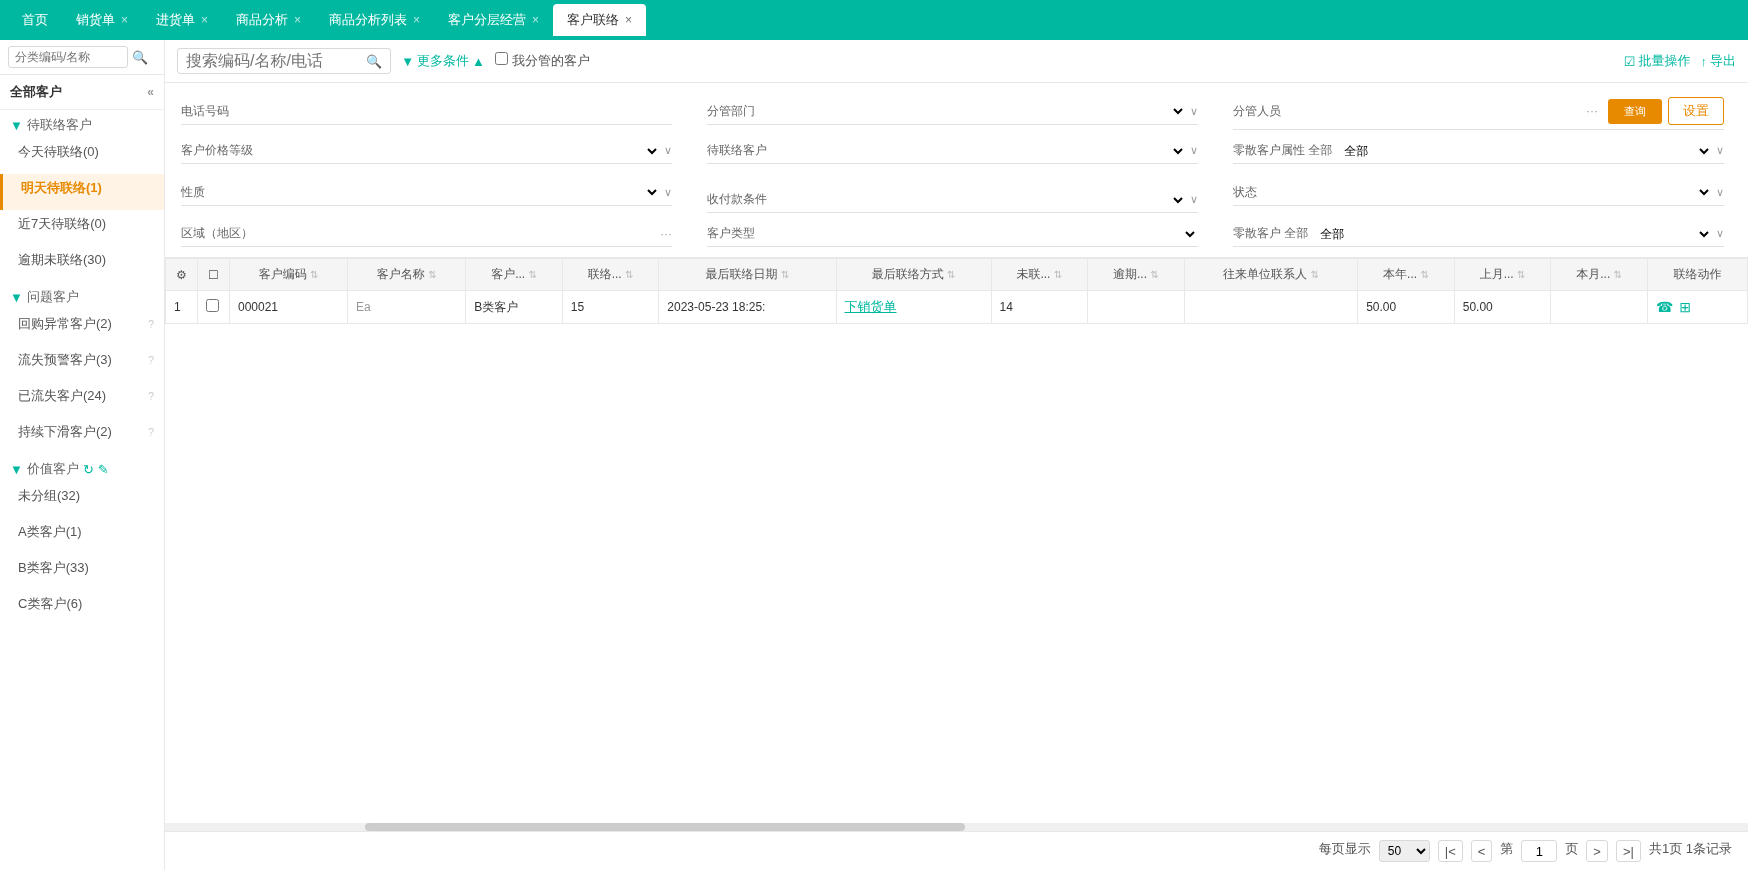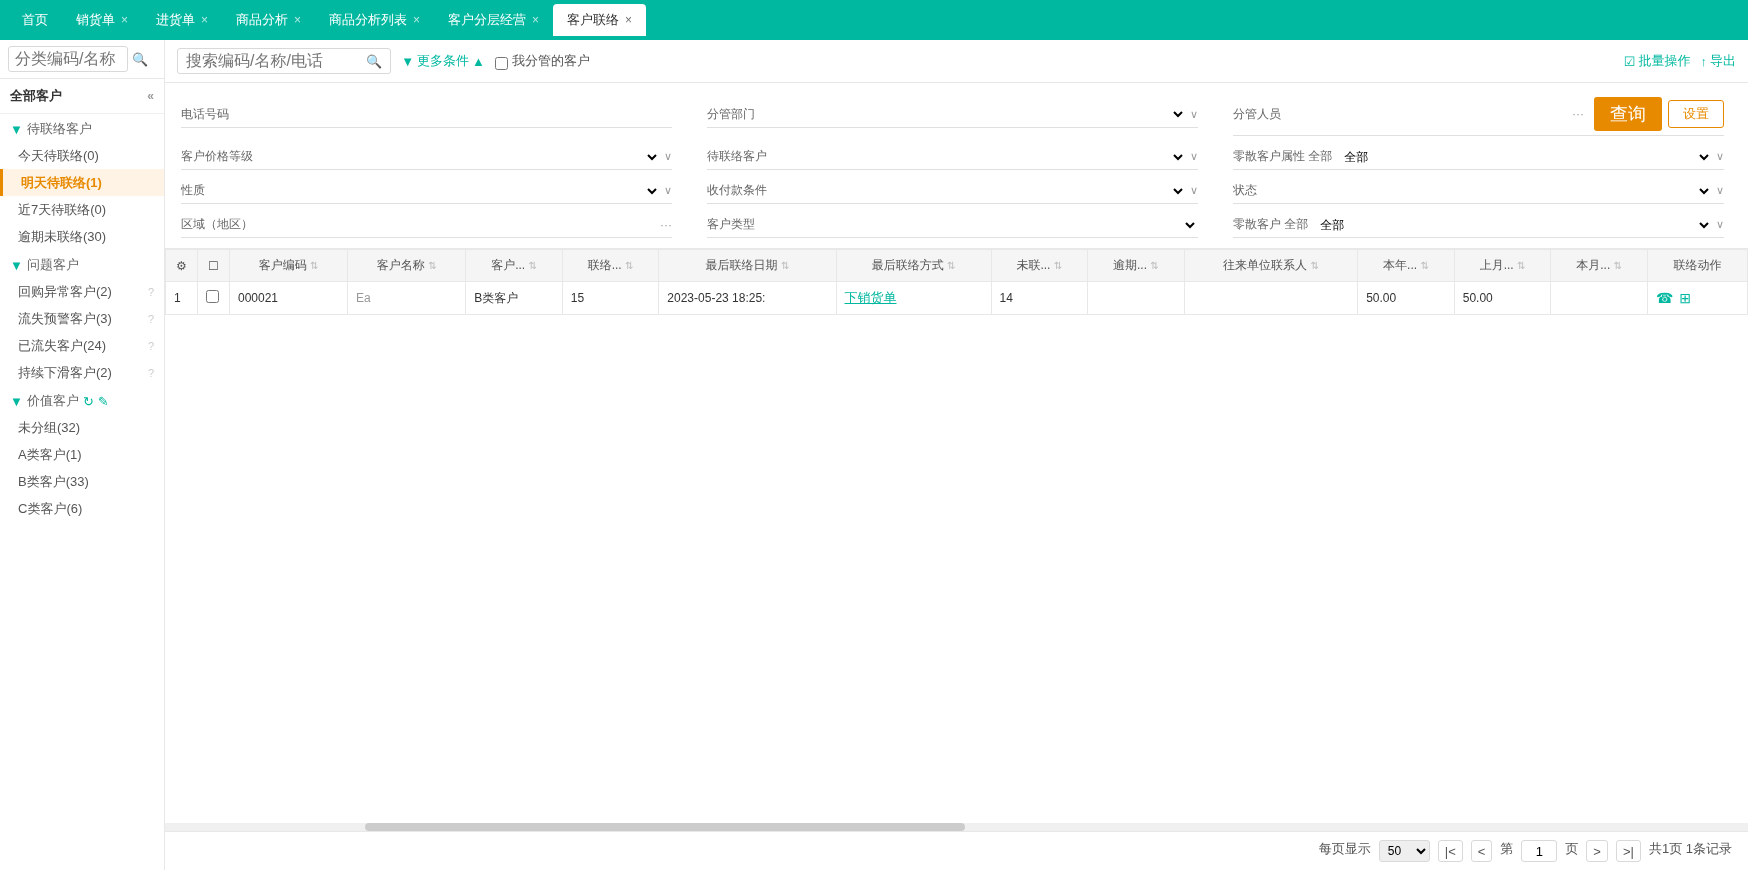--- a/index.html
+++ b/index.html
@@ -10,55 +10,55 @@
     .nav-item { color: #fff; padding: 0 14px; height: 32px; display: flex; align-items: center; cursor: pointer; white-space: nowrap; }
     .nav-item.active { background: #fff; color: #333; border-radius: 4px 4px 0 0; }
     .nav-item .close-btn { margin-left: 6px; font-size: 12px; opacity: 0.7; }
 
     
     .main-layout { display: flex; height: calc(100vh - 40px); }
 
     
     .sidebar { width: 165px; background: #fff; border-right: 1px solid #e8e8e8; overflow-y: auto; flex-shrink: 0; }
     .sidebar-search { display: flex; align-items: center; padding: 6px 8px; border-bottom: 1px solid #e8e8e8; }
-    .sidebar-search input { border: 1px solid #d9d9d9; border-radius: 3px; padding: 3px 6px; width: 120px; font-size: 16px; outline: none; }
+    .sidebar-search input { border: 1px solid #d9d9d9; border-radius: 3px; padding: 3px 6px; width: 120px; font-size: 12px; outline: none; }
     .sidebar-search .search-icon { margin-left: 4px; color: #999; cursor: pointer; }
     .sidebar-all-customers { display: flex; align-items: center; justify-content: space-between; padding: 8px 10px; font-weight: bold; color: #333; border-bottom: 1px solid #f0f0f0; cursor: pointer; }
     .sidebar-all-customers .collapse-btn { color: #999; font-size: 12px; }
     .sidebar-section-title { padding: 6px 10px 4px; color: #666; font-size: 12px; display: flex; align-items: center; }
     .sidebar-section-title .triangle { color: #00b8a0; margin-right: 4px; }
-    .sidebar-item { padding: 5px 10px 4px 18px; cursor: pointer; color: #555; display: flex; align-items: center; justify-content: space-between; }
+    .sidebar-item { padding: 5px 10px 13px 18px; cursor: pointer; color: #555; display: flex; align-items: center; justify-content: space-between; }
     .sidebar-item.active { background: #fff3e6; color: #e88a00; font-weight: bold; border-left: 3px solid #e88a00; }
     .sidebar-item .help-icon { color: #ccc; font-size: 11px; }
 
     
     .content { flex: 1; display: flex; flex-direction: column; overflow: hidden; }
 
     
     .search-bar { background: #fff; padding: 8px 12px; display: flex; align-items: center; border-bottom: 1px solid #e8e8e8; gap: 10px; }
     .search-input-wrap { display: flex; align-items: center; border: 1px solid #d9d9d9; border-radius: 3px; padding: 3px 8px; background: #fff; }
     .search-input-wrap input { border: none; outline: none; width: 180px; font-size: 16px; }
     .search-input-wrap .s-icon { color: #00b8a0; cursor: pointer; }
     .more-conditions { color: #00b8a0; display: flex; align-items: center; gap: 3px; cursor: pointer; font-size: 12px; }
-    .my-customers { display: flex; align-items: flex-end; gap: 4px; color: #555; font-size: 12px; cursor: pointer; }
+    .my-customers { display: flex; align-items: flex-start; gap: 4px; color: #555; font-size: 12px; cursor: pointer; }
     .my-customers input[type=checkbox] { margin: 0; }
     .search-bar-right { margin-left: auto; display: flex; gap: 10px; align-items: center; }
     .batch-btn, .export-btn { color: #00b8a0; font-size: 12px; cursor: pointer; display: flex; align-items: center; gap: 3px; }
 
     
     .filter-area { background: #fff; padding: 10px 16px; border-bottom: 1px solid #e8e8e8; }
     .filter-row { display: flex; align-items: center; margin-bottom: 8px; gap: 15px; }
     .filter-row:last-child { margin-bottom: 0; }
     .filter-cell { display: flex; align-items: center; flex: 1; min-width: 0; border-bottom: 1px solid #e0e0e0; padding: 4px 0; margin-right: 20px; }
     .filter-cell:last-child { margin-right: 8px; }
     .filter-label { color: #666; white-space: nowrap; margin-right: 8px; font-size: 12px; min-width: fit-content; }
     .filter-select { flex: 1; border: none; outline: none; background: transparent; font-size: 12px; color: #000000; cursor: pointer; }
     .filter-arrow { color: #999; font-size: 11px; margin-left: 4px; }
     .filter-dots { color: #999; font-size: 12px; margin-left: 4px; cursor: pointer; }
-    .query-btn { background: #e88a00; color: #fff; border: none; border-radius: 3px; padding: 5px 16px; cursor: pointer; font-size: 18px; margin-left: 10px; }
+    .query-btn { background: #e88a00; color: #fff; border: none; border-radius: 3px; padding: 5px 16px; cursor: pointer; font-size: 11px; margin-left: 10px; }
     .set-btn { background: #fff; color: #e88a00; border: 1px solid #e88a00; border-radius: 3px; padding: 4px 14px; cursor: pointer; font-size: 13px; margin-left: 6px; }
 
     
     .table-area { flex: 1; overflow: auto; background: #fff; }
     table { width: 100%; border-collapse: collapse; }
     thead tr { background: #f5f5f5; }
     th, td { border: 1px solid #e8e8e8; padding: 7px 8px; white-space: nowrap; font-size: 12px; color: #333; }
     th { font-weight: normal; color: #555; position: relative; }
     th .sort-icon { color: #bbb; font-size: 10px; }
     td a { color: #00b8a0; text-decoration: underline; cursor: pointer; }
@@ -252,21 +252,21 @@
       </div>
 
       <div class="filter-row">
         <div class="filter-cell" style="flex:2;">
           <span class="filter-label">性质</span>
           <select class="filter-select">
             <option></option>
           </select>
           <span class="filter-arrow">∨</span>
         </div>
-        <div class="filter-cell" style="flex:2;">
+        <div class="filter-cell" style="flex:2;margin-top:15px;">
           <span class="filter-label">收付款条件</span>
           <select class="filter-select">
             <option></option>
           </select>
           <span class="filter-arrow">∨</span>
         </div>
         <div class="filter-cell" style="flex:2;">
           <span class="filter-label">状态</span>
           <select class="filter-select">
             <option></option>

